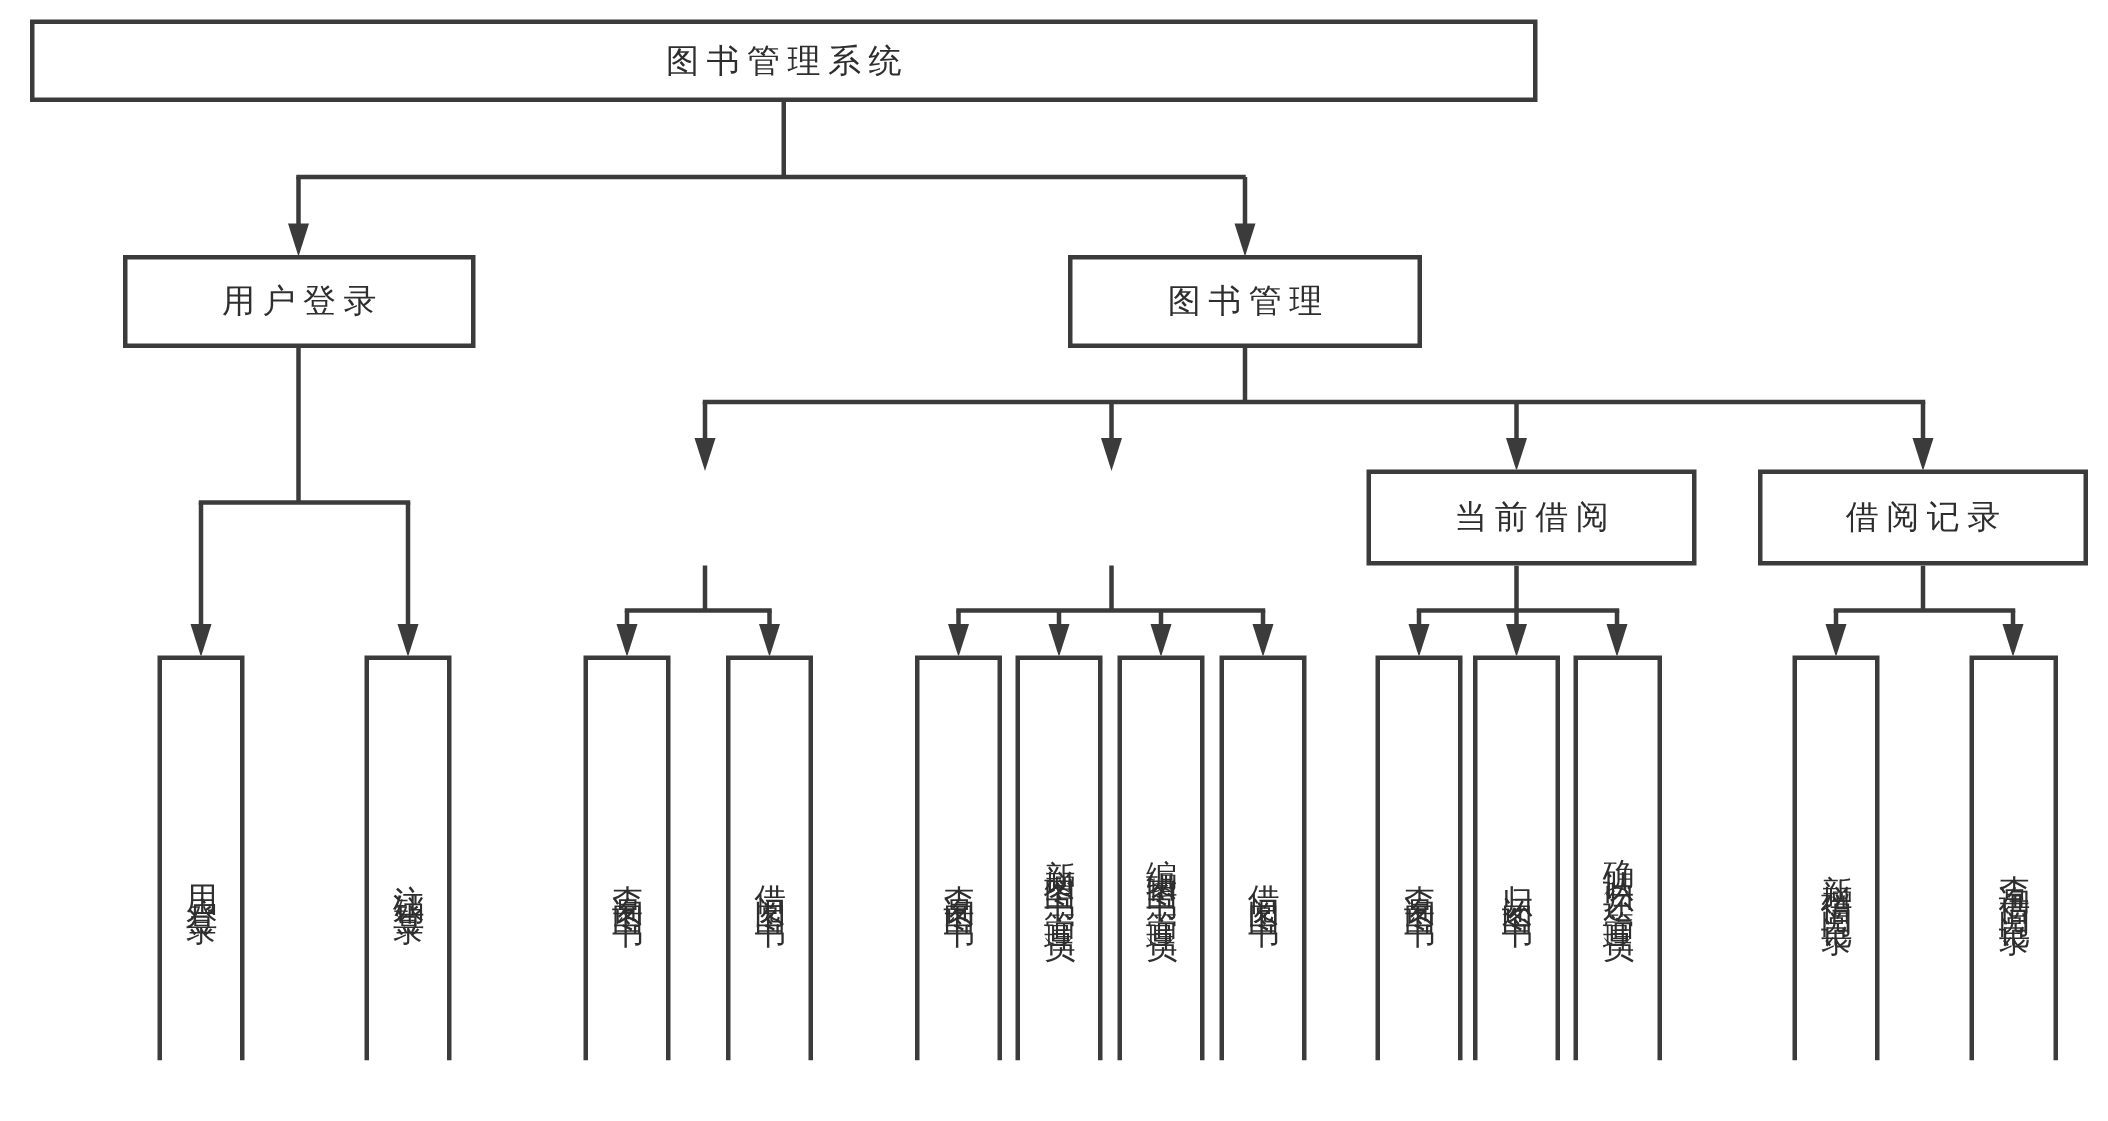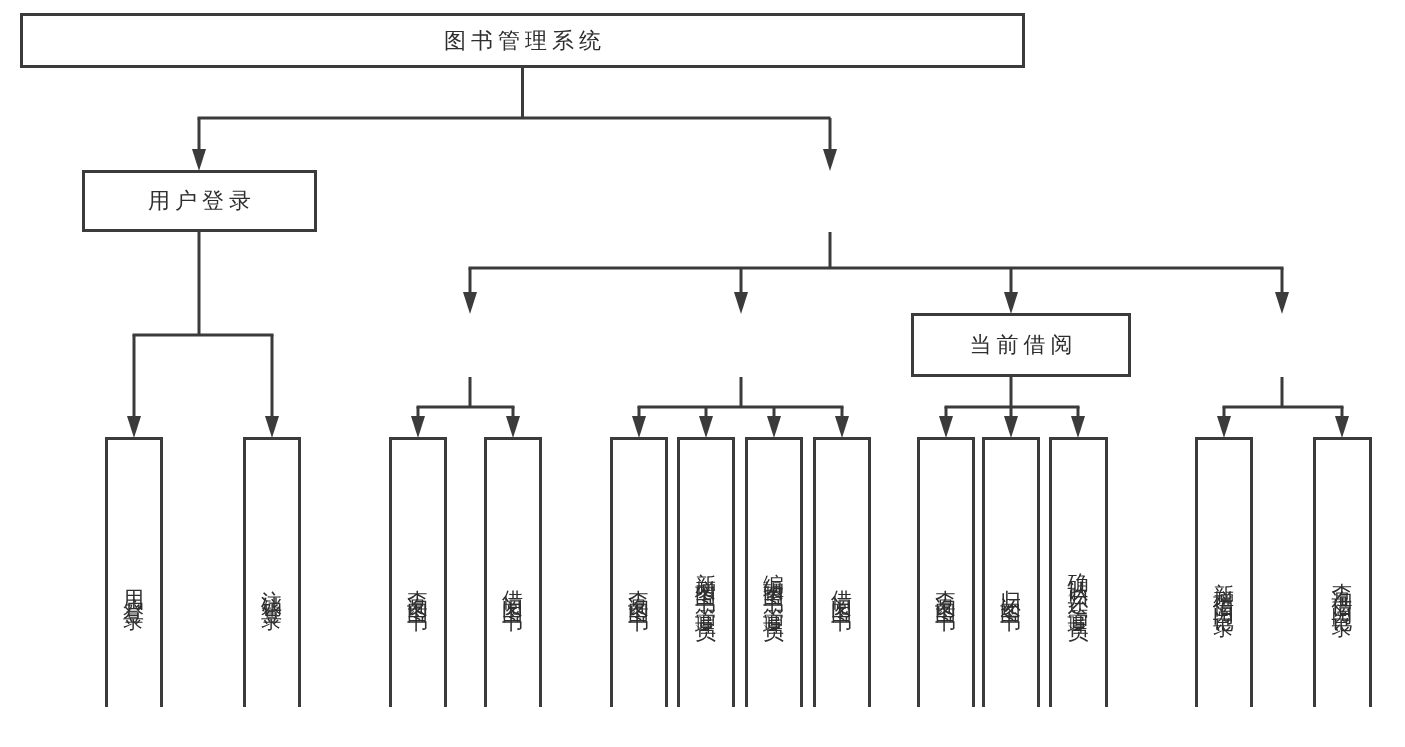--- a/index.html
+++ b/index.html
@@ -94,22 +94,24 @@
       <polygon points="1004,416 1018,416 1011,438"></polygon>
       <polygon points="1071,416 1085,416 1078,438"></polygon>
       <polygon points="1217,416 1231,416 1224,438"></polygon>
       <polygon points="1335,416 1349,416 1342,438"></polygon>
     </g>
   </svg>
 
   <div class="box" style="left:20px;top:13px;width:1005px;height:55px">图书管理系统</div>
 
   <div class="box" style="left:82px;top:170px;width:235px;height:62px">用户登录</div>
+  <div class="box" style="left:712px;top:170px;width:236px;height:62px">图书管理</div>
 
   <div class="box" style="left:911px;top:313px;width:220px;height:64px">当前借阅</div>
+  <div class="box" style="left:1172px;top:313px;width:220px;height:64px">借阅记录</div>
 
   <div class="box leaf" style="left:105px;top:437px;width:58px;height:300px">用户登录</div>
   <div class="box leaf" style="left:243px;top:437px;width:58px;height:300px">注销登录</div>
 
   <div class="box leaf" style="left:389px;top:437px;width:58px;height:300px">查询图书</div>
   <div class="box leaf" style="left:484px;top:437px;width:58px;height:300px">借阅图书</div>
 
   <div class="box leaf" style="left:610px;top:437px;width:58px;height:300px">查询图书</div>
   <div class="box leaf" style="left:677px;top:437px;width:58px;height:300px">新增图书（管理员）</div>
   <div class="box leaf" style="left:745px;top:437px;width:58px;height:300px">编辑图书（管理员）</div>

